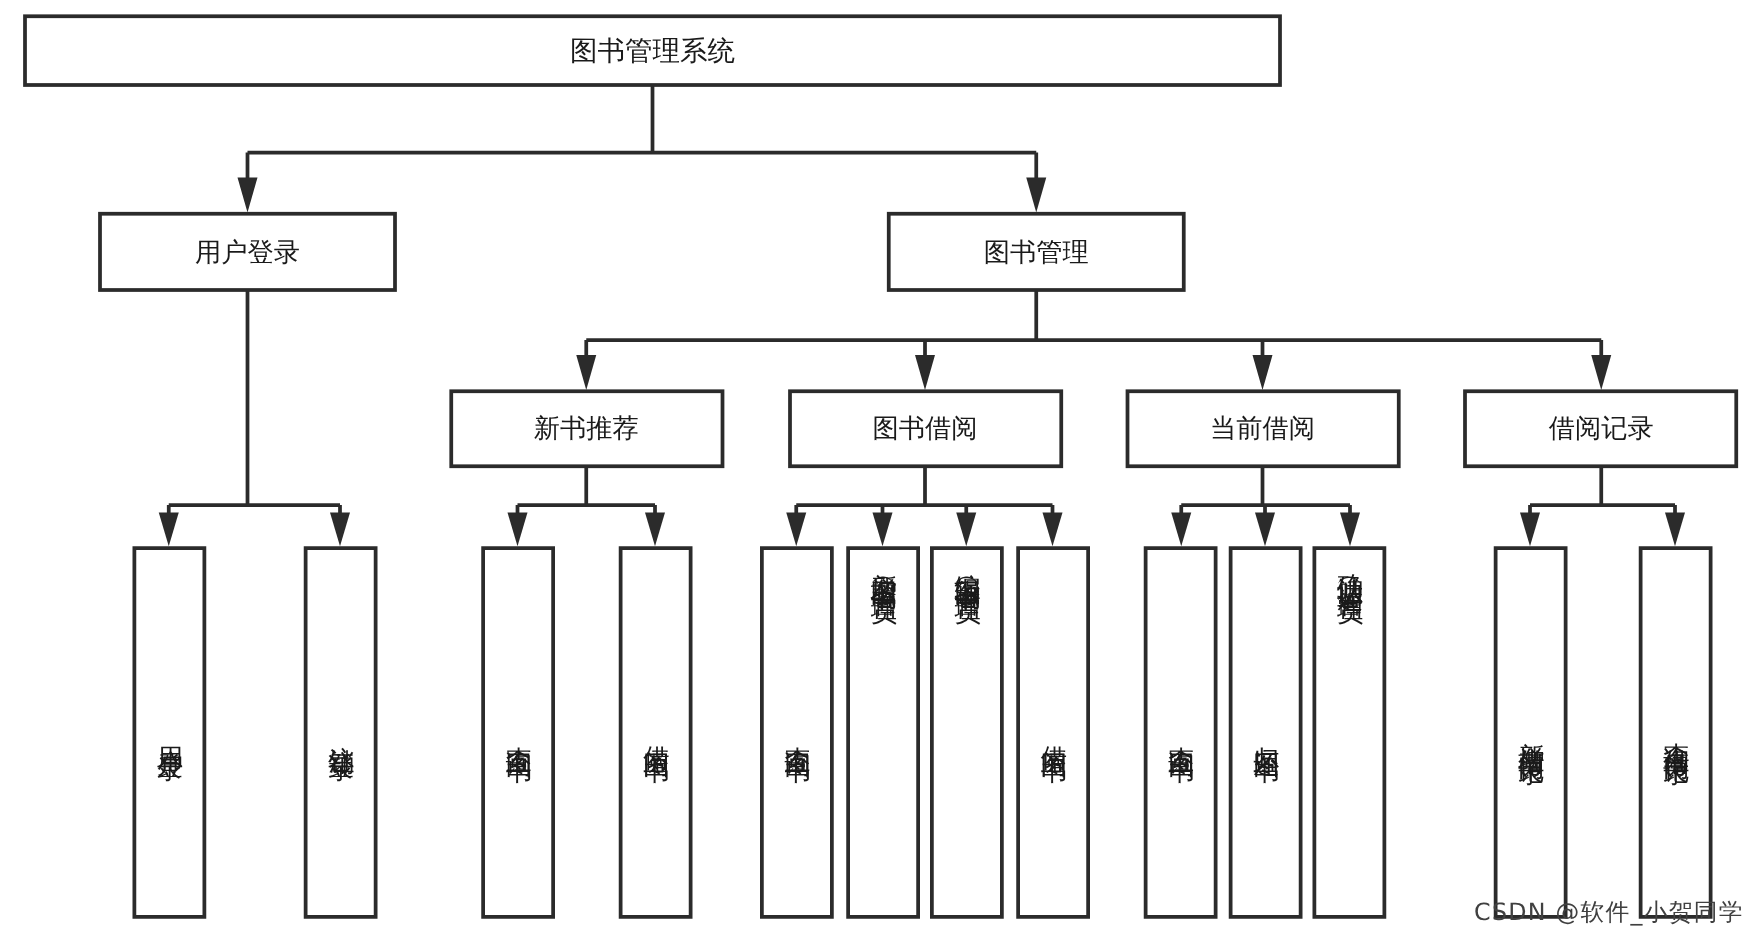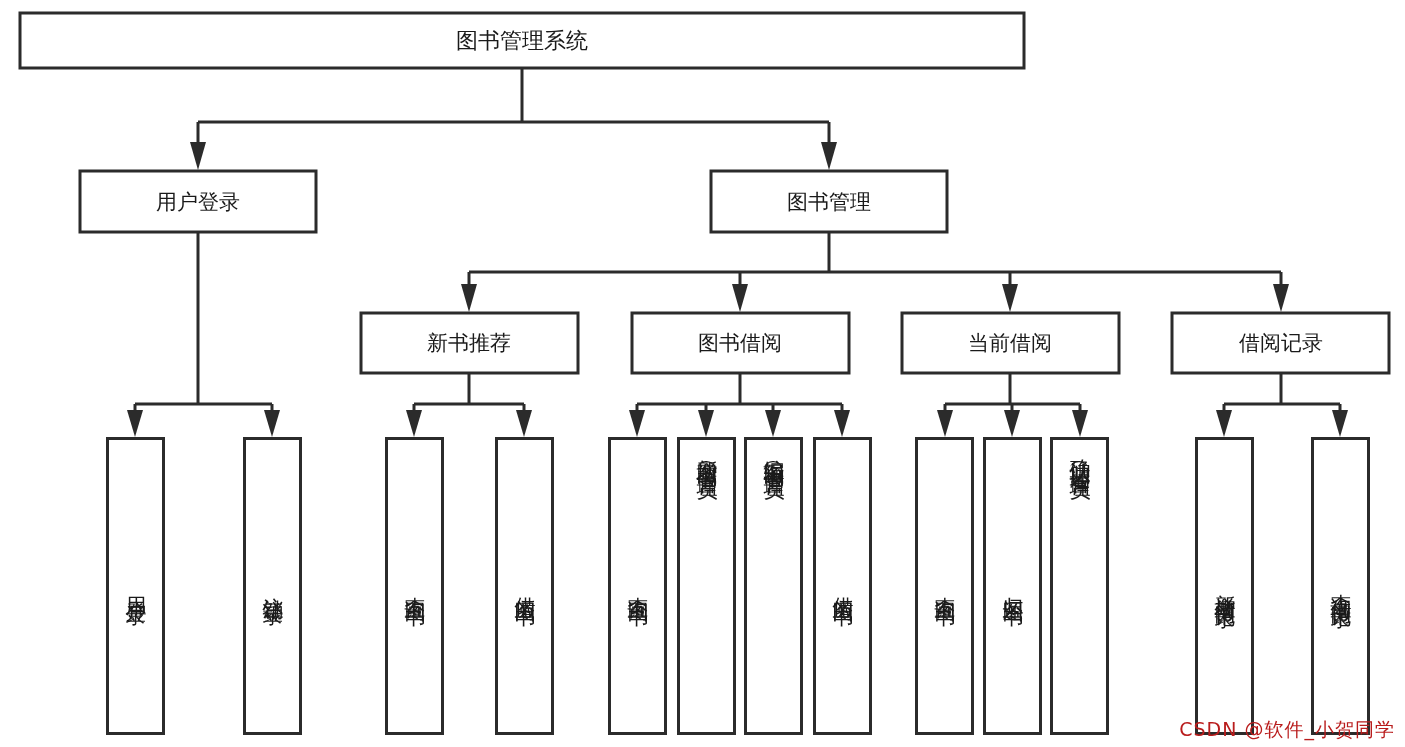--- a/index.html
+++ b/index.html
@@ -77,21 +77,21 @@
     color: #1a1a1a;
     white-space: nowrap;
     padding: 2px 0;
   }
   .watermark {
     position: absolute;
     right: 10px;
     bottom: 4px;
     font-family: "DejaVu Sans", "Liberation Sans", sans-serif;
     font-size: 19px;
-    color: #b91c1c;
+    color: #404040;
     letter-spacing: 1px;
     user-select: none;
     pointer-events: none;
     white-space: nowrap;
   }
 </style>
 </head>
 <body>
 
 <div id="diagram-root">

